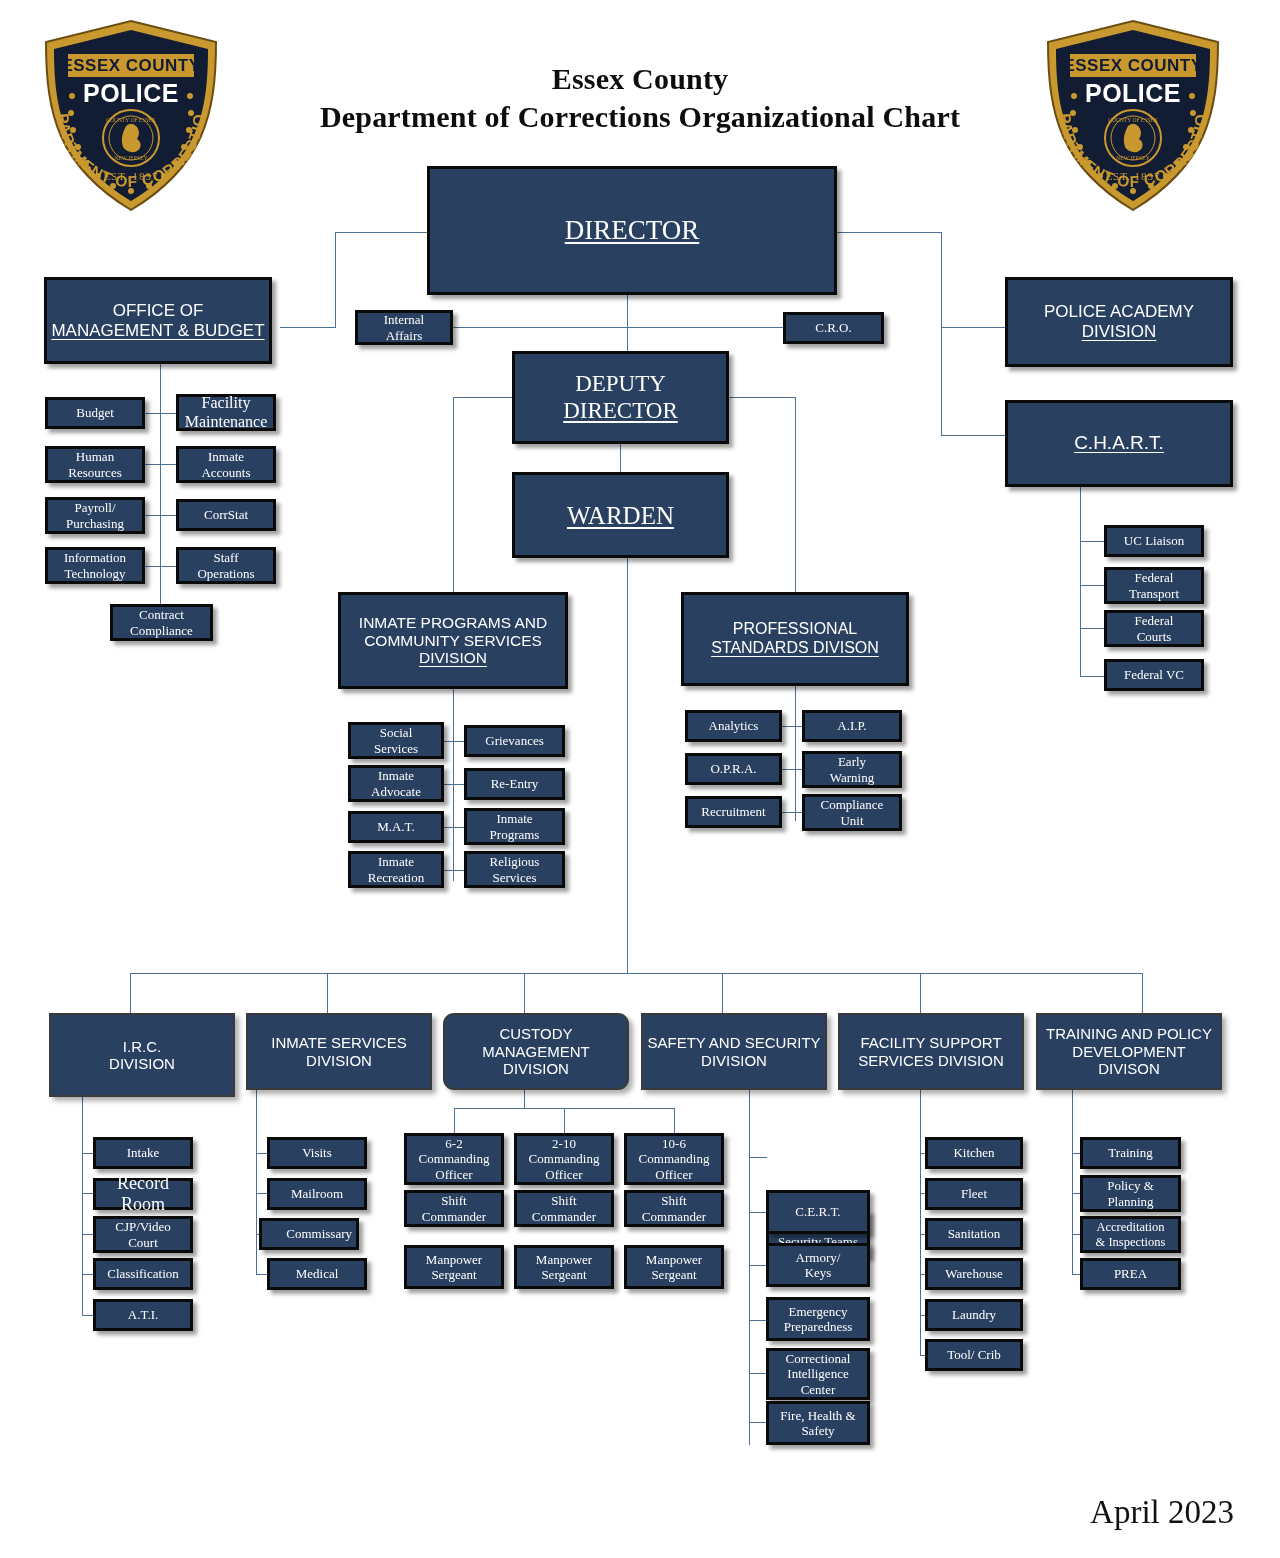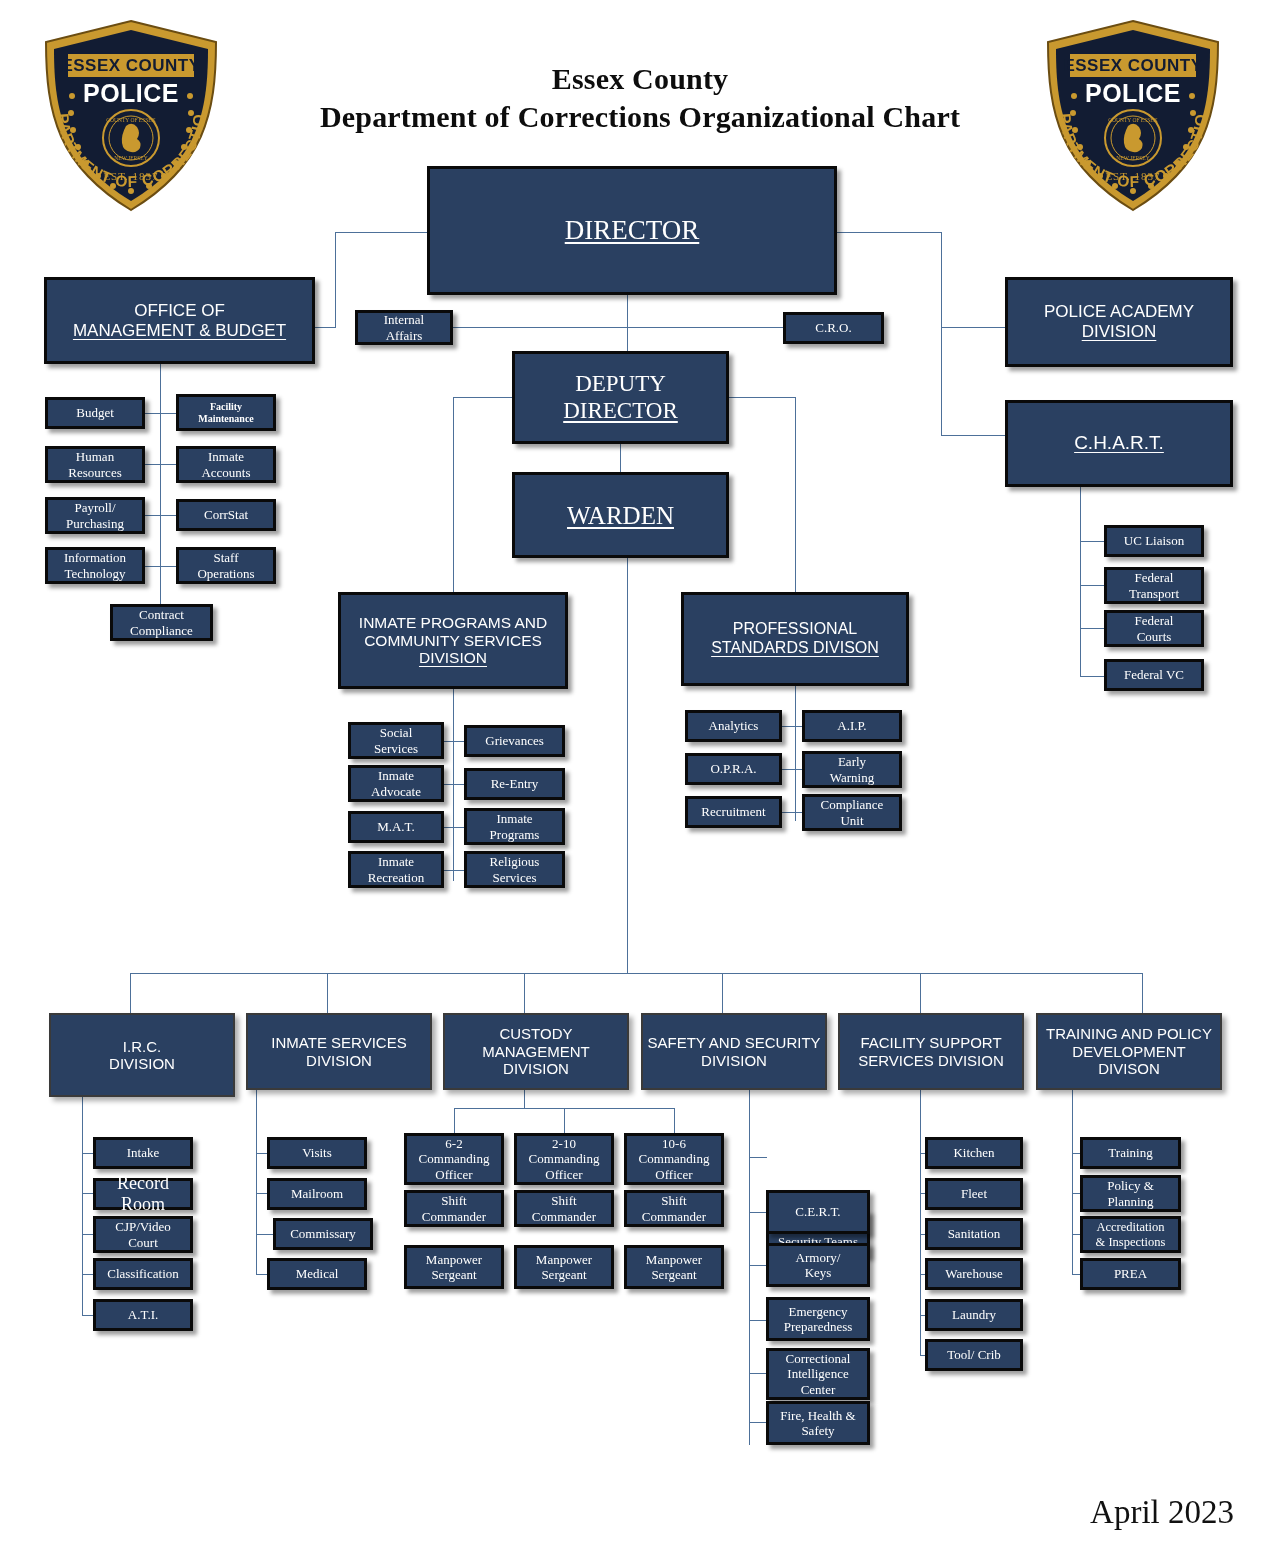--- a/index.html
+++ b/index.html
@@ -256,32 +256,32 @@
     <span class="txt serif" style="font-size:23px;">
       <span>DEPUTY</span><br>
       <span class="u">DIRECTOR</span>
     </span>
   </div>
 
   <div class="box b-heavy" style="left:512px;top:472px;width:217px;height:86px;">
     <span class="txt serif u" style="font-size:25px;">WARDEN</span>
   </div>
 
-  <div class="box b-heavy" style="left:44px;top:277px;width:271px;height:87px;">
+  <div class="box b-heavy" style="left:44px;top:277px;width:228px;height:87px;">
     <span class="txt sans" style="font-size:17px;">
       <span>OFFICE OF</span><br>
       <span class="u">MANAGEMENT &amp; BUDGET</span>
     </span>
   </div>
 
   <div class="box b-heavy b-small" style="left:45px;top:397px;width:100px;height:32px;">
     <span class="txt serif" style="font-size:13px;">Budget</span>
   </div>
   <div class="box b-heavy b-small" style="left:176px;top:394px;width:100px;height:37px;">
-    <span class="txt serif" style="font-size:10px;font-weight:bold;">
+    <span class="txt serif" style="font-size:16px;">
       <span>Facility</span><br>
       <span>Maintenance</span>
     </span>
   </div>
 
   <div class="box b-heavy b-small" style="left:45px;top:446px;width:100px;height:37px;">
     <span class="txt serif" style="font-size:13px;">
       <span>Human</span><br>
       <span>Resources</span>
     </span>
@@ -443,21 +443,21 @@
       <span>I.R.C.</span><br>
       <span>DIVISION</span>
     </span>
   </div>
   <div class="box b-thin" style="left:246px;top:1013px;width:186px;height:77px;">
     <span class="txt sans" style="font-size:15px;">
       <span>INMATE SERVICES</span><br>
       <span>DIVISION</span>
     </span>
   </div>
-  <div class="box b-thin" style="left:443px;top:1013px;width:186px;height:77px;">
+  <div class="box b-thin" style="left:443px;top:1013px;width:186px;height:77px;border-radius:11px;">
     <span class="txt sans" style="font-size:15px;">
       <span>CUSTODY</span><br>
       <span>MANAGEMENT</span><br>
       <span>DIVISION</span>
     </span>
   </div>
   <div class="box b-thin" style="left:641px;top:1013px;width:186px;height:77px;">
     <span class="txt sans" style="font-size:15px;">
       <span>SAFETY AND SECURITY</span><br>
       <span>DIVISION</span>
@@ -495,21 +495,21 @@
   <div class="box b-heavy b-small" style="left:93px;top:1299px;width:100px;height:32px;">
     <span class="txt serif" style="font-size:13px;">A.T.I.</span>
   </div>
 
   <div class="box b-heavy b-small" style="left:267px;top:1137px;width:100px;height:32px;">
     <span class="txt serif" style="font-size:13px;">Visits</span>
   </div>
   <div class="box b-heavy b-small" style="left:267px;top:1178px;width:100px;height:32px;">
     <span class="txt serif" style="font-size:13px;">Mailroom</span>
   </div>
-  <div class="box b-heavy b-small" style="left:273px;top:1218px;width:100px;height:32px;">
+  <div class="box b-heavy b-small" style="left:259px;top:1218px;width:100px;height:32px;text-align:right;">
     <span class="txt serif" style="font-size:13px;">Commissary</span>
   </div>
   <div class="box b-heavy b-small" style="left:267px;top:1258px;width:100px;height:32px;">
     <span class="txt serif" style="font-size:13px;">Medical</span>
   </div>
 
   <div class="box b-heavy b-small" style="left:404px;top:1133px;width:100px;height:52px;">
     <span class="txt serif" style="font-size:13px;">
       <span>6-2</span><br>
       <span>Commanding</span><br>

